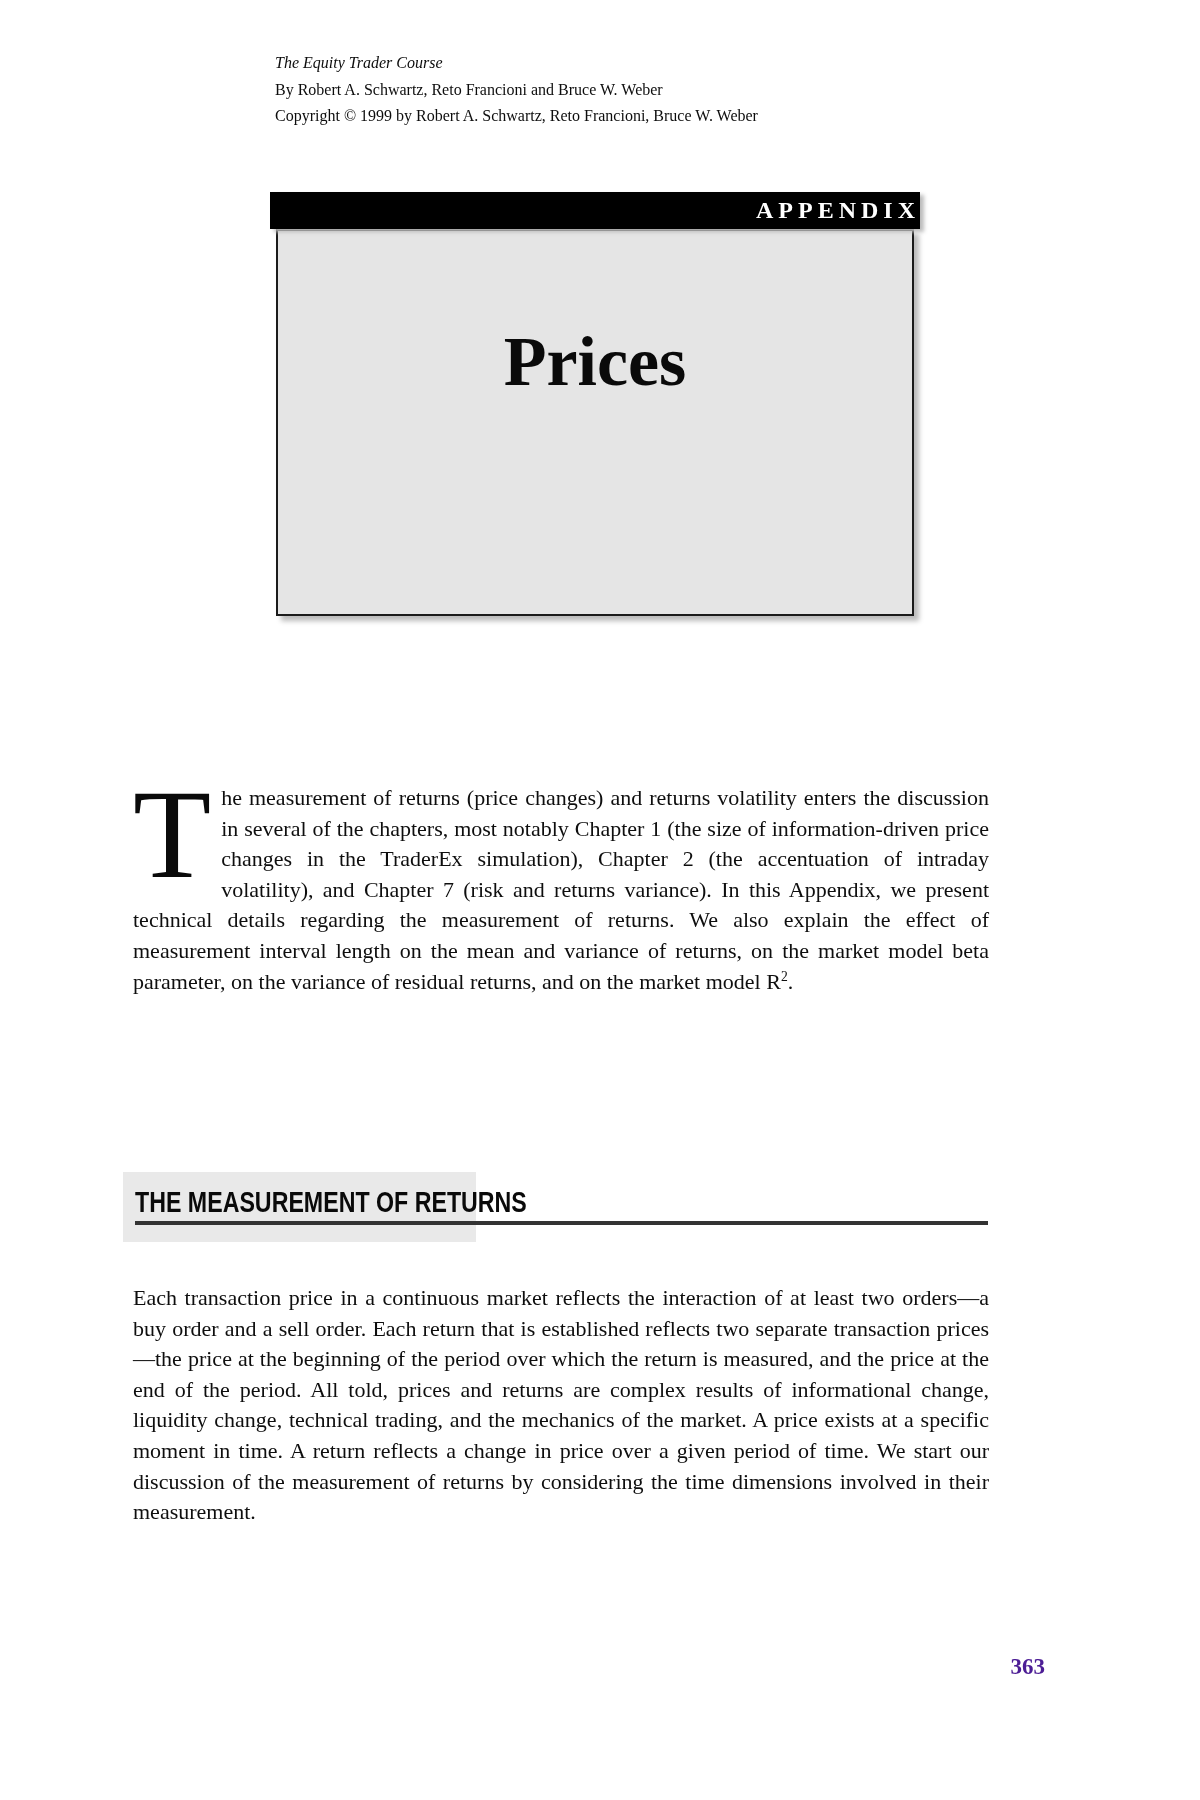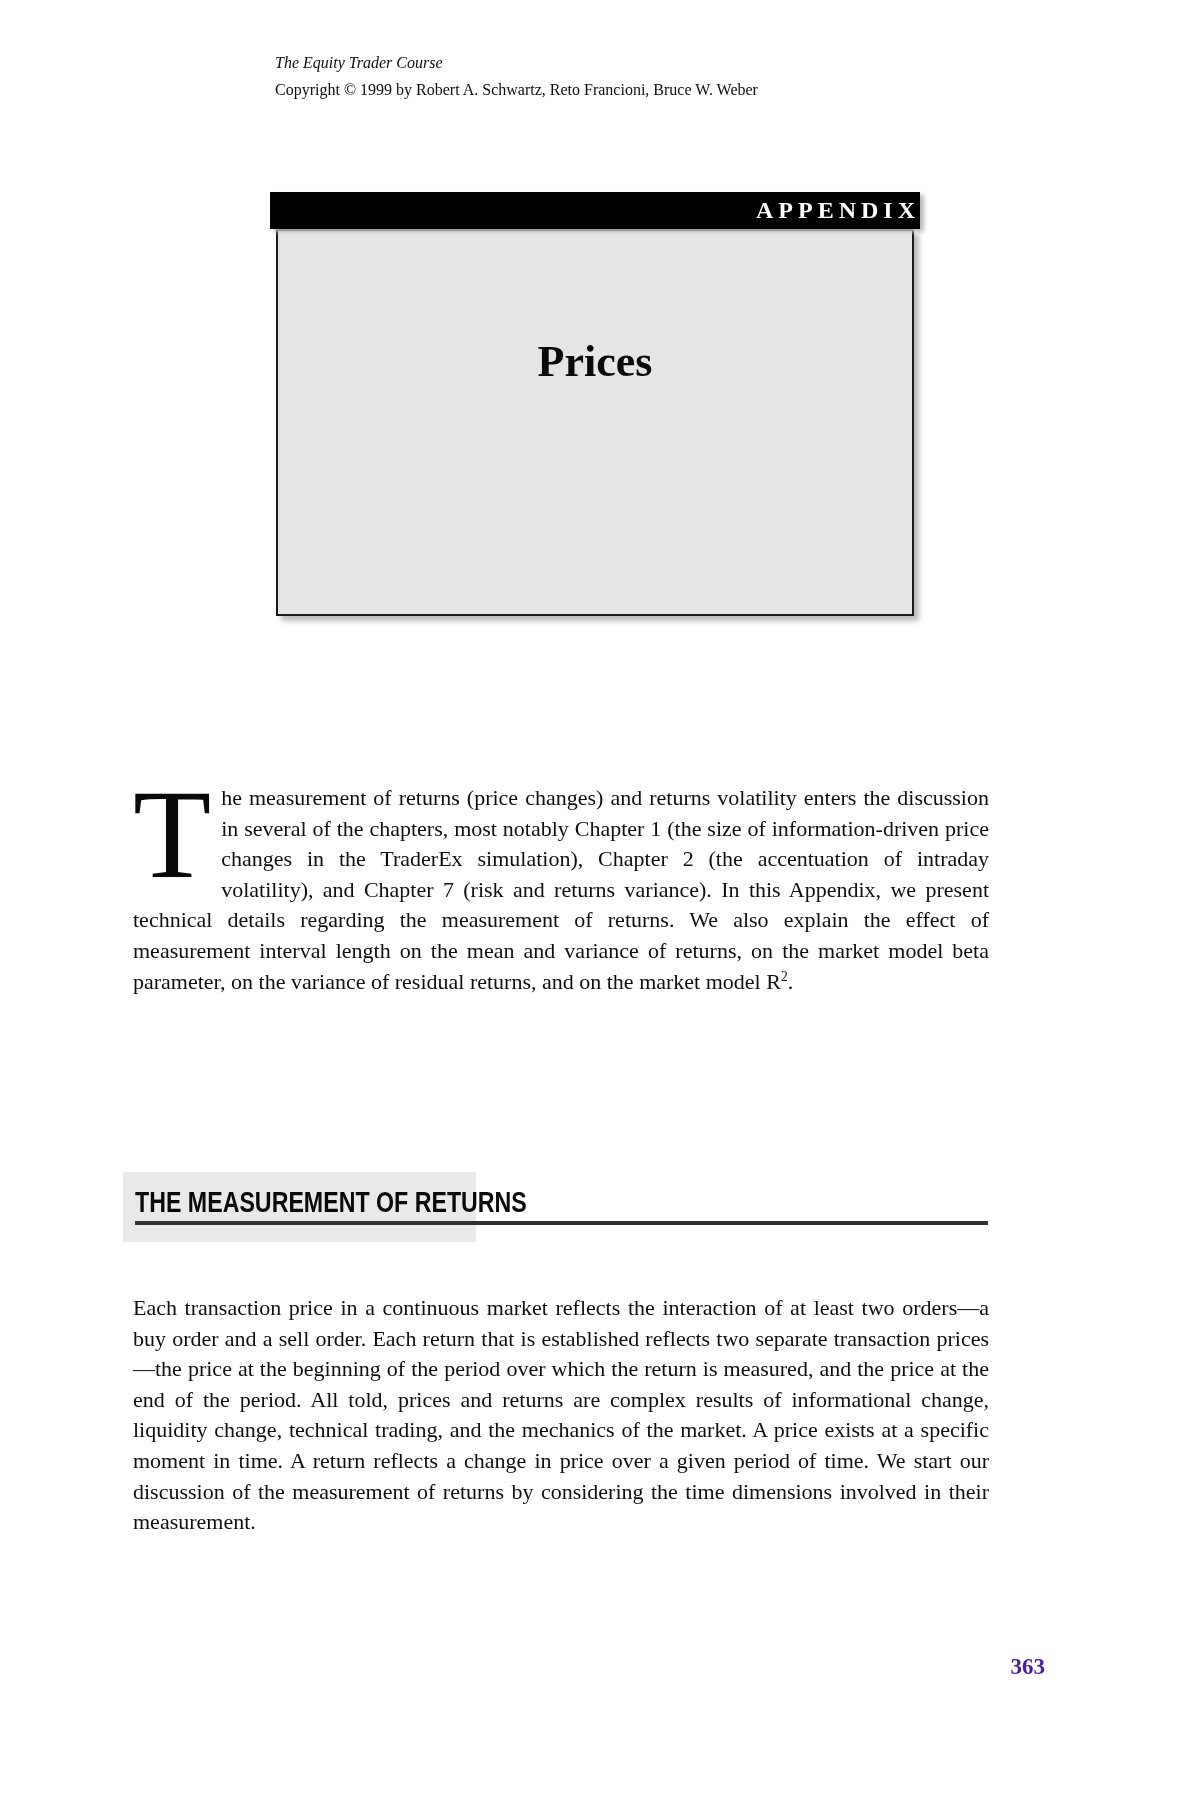--- a/index.html
+++ b/index.html
@@ -51,21 +51,21 @@
     margin: 0 6px;
     height: 387px;
     background: #e5e5e5;
     border: 2px solid #1b1b1b;
     box-shadow: 5px 5px 5px #bcbcbc;
     z-index: 1;
   }
   .appendix-title {
     padding-top: 99px;
     text-align: center;
-    font-size: 44px;
+    font-size: 70px;
     line-height: 63px;
     font-weight: bold;
     color: #0a0a0a;
   }
 
   
   .intro-para {
     position: absolute;
     left: 133px;
     top: 783px;
@@ -123,40 +123,40 @@
 
   .body-para {
     position: absolute;
     left: 133px;
     top: 1283px;
     width: 856px;
     font-size: 22px;
     line-height: 30.6px;
     text-align: justify;
     color: #0e0e0e;
-    margin-top: 10px;
   }
 
   
   .folio {
     position: absolute;
     left: 900px;
     top: 1654px;
     width: 145px;
     text-align: right;
     font-size: 23px;
     font-weight: bold;
     color: #4c1d95;
   }
 </style>
 </head>
 <body>
 
 <div class="page-header">
   <div class="book-title">The Equity Trader Course</div>
+  <div>By Robert A. Schwartz, Reto Francioni and Bruce W. Weber</div>
   <div>Copyright © 1999 by Robert A. Schwartz, Reto Francioni, Bruce W. Weber</div>
 </div>
 
 <div class="appendix-wrap">
   <div class="appendix-bar">APPENDIX</div>
   <div class="appendix-panel">
     <div class="appendix-title">
       <div>Prices</div>
     </div>
   </div>

